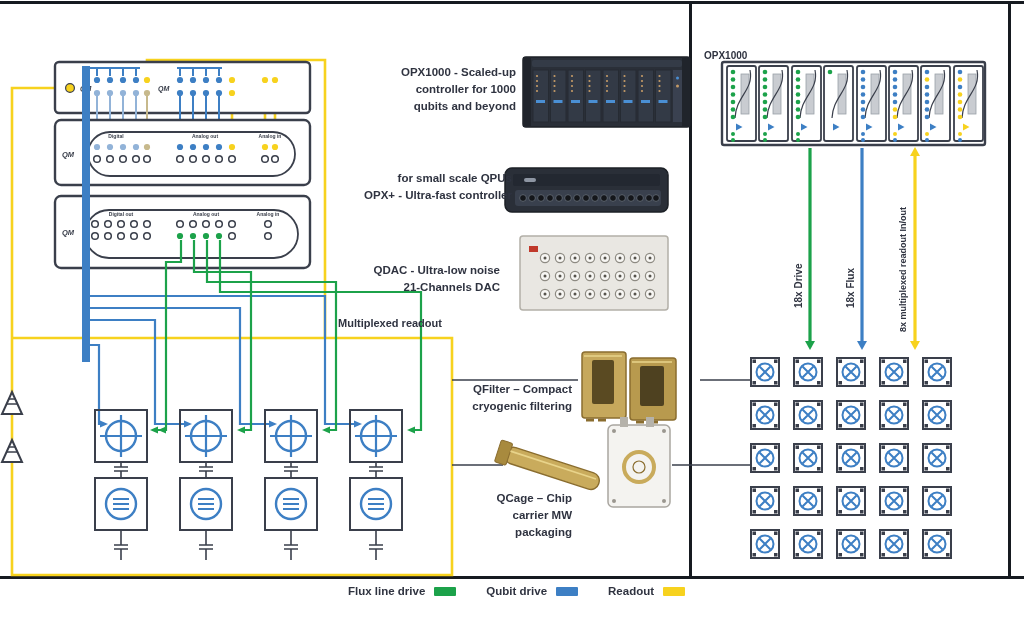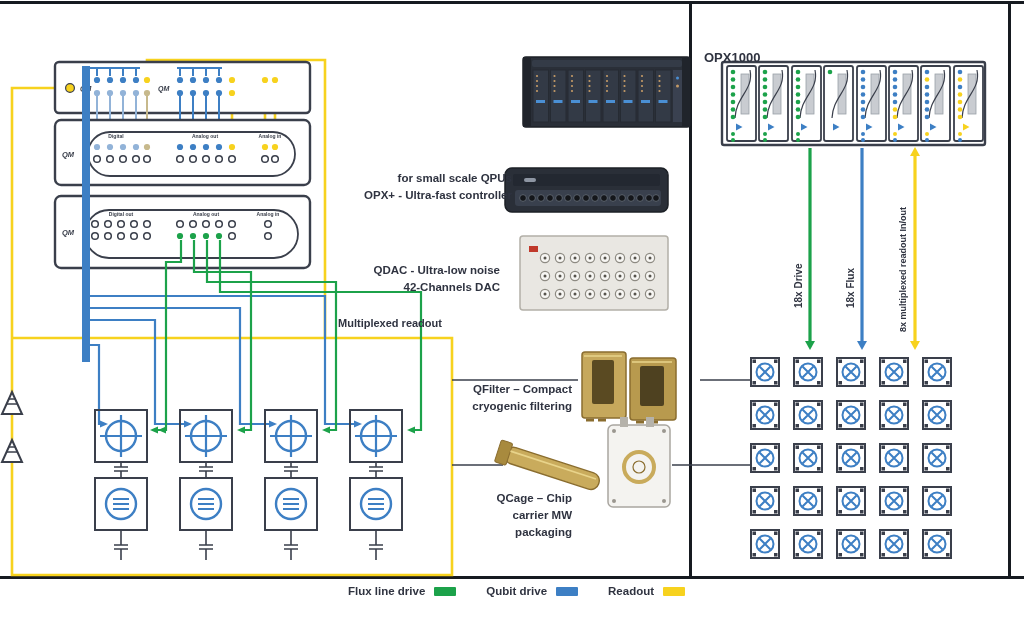--- a/index.html
+++ b/index.html
@@ -7,21 +7,21 @@
           font-family:"Liberation Sans",sans-serif;color:#2f3340;}
   svg{position:absolute;left:0;top:0;}
   svg text{font-family:"Liberation Sans",sans-serif;fill:#3a3f4b;}
   .plabel{position:absolute;text-align:right;font-weight:bold;font-size:11.5px;line-height:17px;color:#2f3340;}
   .plabel div{white-space:nowrap;}
   .vlabel{position:absolute;transform:rotate(-90deg);transform-origin:0 0;font-weight:bold;
           color:#2f3340;white-space:nowrap;font-size:10px;}
   .vlabel.small{font-size:9px;}
   #readout-label{position:absolute;left:326px;top:317px;width:128px;font-size:11px;font-weight:bold;
                  text-align:center;color:#2f3340;}
-  #rp-title{position:absolute;left:704px;top:50px;font-size:13px;font-weight:bold;color:#2f3340;}
+  #rp-title{position:absolute;left:704px;top:50px;font-size:10px;font-weight:bold;color:#2f3340;}
   #legend{position:absolute;left:348px;top:585px;display:flex;align-items:center;gap:30px;}
   .leg-item{display:flex;align-items:center;gap:9px;}
   .leg-label{font-weight:bold;font-size:11.5px;color:#2f3340;}
   .sw{width:22px;height:9px;border-radius:1px;display:inline-block;}
   .sw0{background:#1CA24A;}.sw1{background:#3D7FC4;}.sw2{background:#F7D21E;}
 </style>
 </head>
 <body>
 
 <div id="canvas">
@@ -563,27 +563,32 @@
         <use href="#qb" x="894" y="501"></use>
         <use href="#qb" x="937" y="501"></use>
     <use href="#qb" x="765" y="544"></use>
         <use href="#qb" x="808" y="544"></use>
         <use href="#qb" x="851" y="544"></use>
         <use href="#qb" x="894" y="544"></use>
         <use href="#qb" x="937" y="544"></use>
   </g>
 </svg>
 
+<div class="plabel" style="left:378px;top:64px;width:138px;">
+  <div>OPX1000 - Scaled-up</div>
+  <div>controller for 1000</div>
+  <div>qubits and beyond</div>
+</div>
 <div class="plabel" style="left:340px;top:170px;width:172px;">
   <div>for small scale QPUs</div>
   <div>OPX+ - Ultra-fast controller</div>
 </div>
 <div class="plabel" style="left:364px;top:262px;width:136px;">
   <div>QDAC - Ultra-low noise</div>
-  <div>42-Channels DAC</div>
+  <div>21-Channels DAC</div>
 </div>
 <div class="plabel" style="left:436px;top:381px;width:136px;">
   <div>QFilter – Compact</div>
   <div>cryogenic filtering</div>
 </div>
 <div class="plabel" style="left:460px;top:490px;width:112px;">
   <div>QCage – Chip</div>
   <div>carrier MW</div>
   <div>packaging</div>
 </div>

